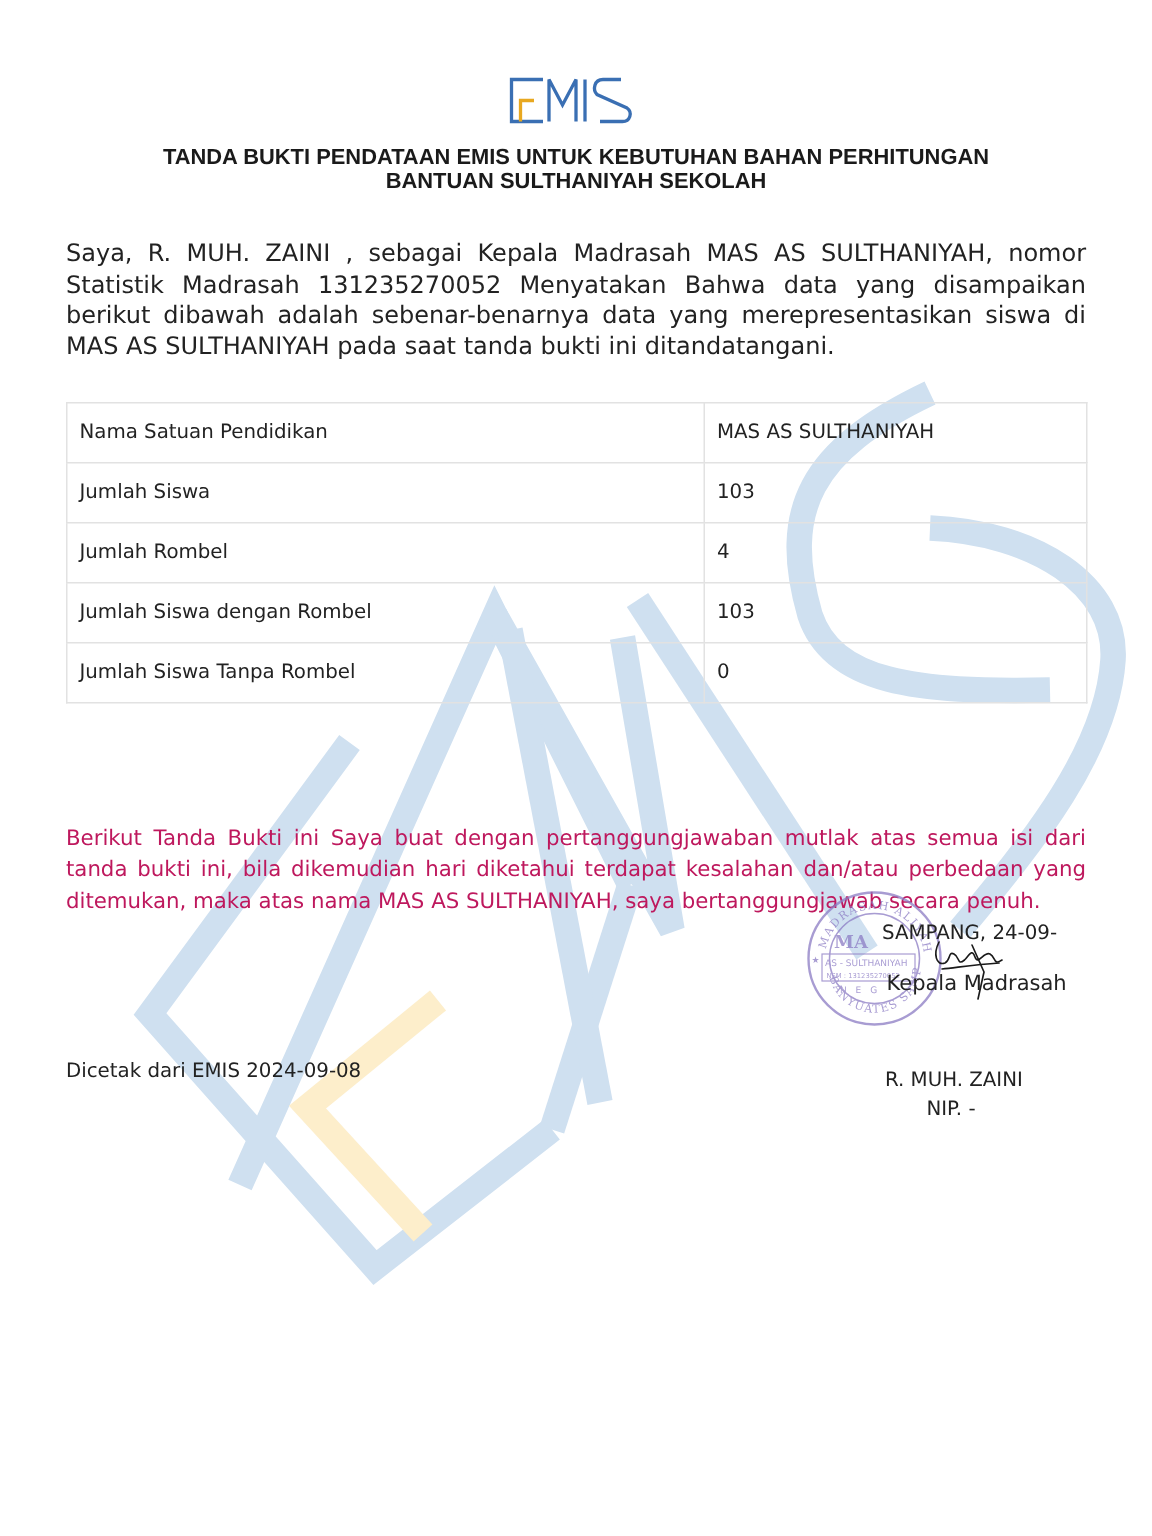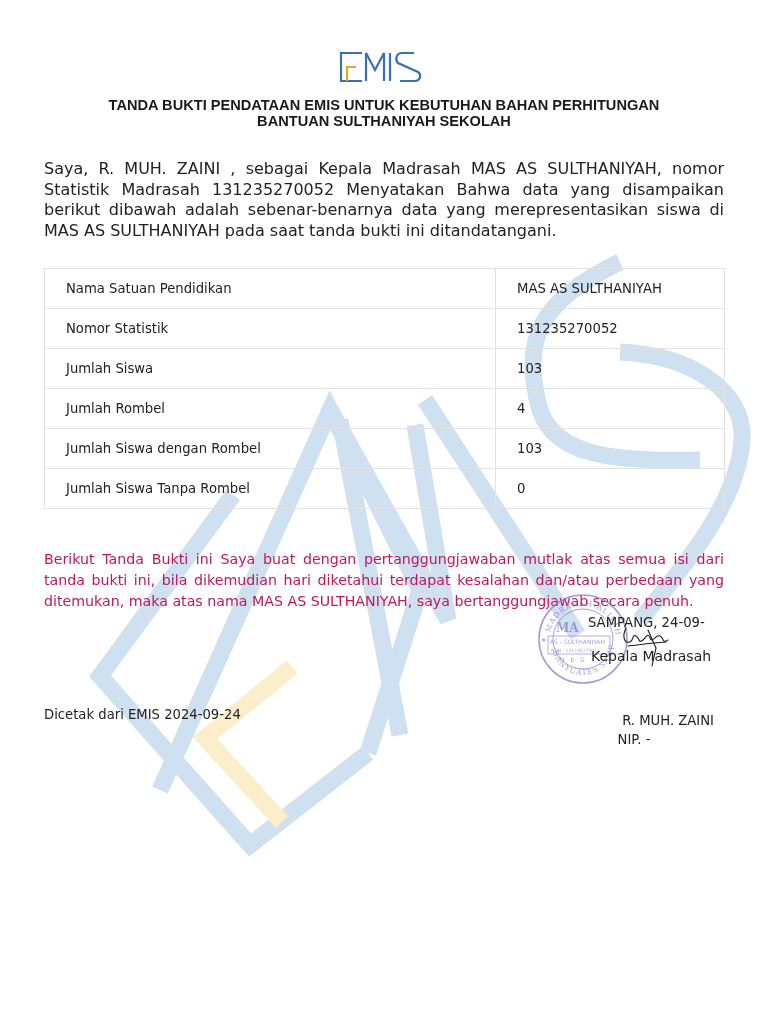--- a/index.html
+++ b/index.html
@@ -22,39 +22,39 @@
     position: absolute; left: 44px; top: 159px; width: 680px;
     font-family: "DejaVu Sans", sans-serif; font-size: 16px; line-height: 20.7px;
     text-align: justify; color: #222;
   }
 
   .data-table {
     position: absolute; left: 44px; top: 268px; width: 681px;
     border-collapse: collapse; font-size: 13.2px; color: #222;
   }
   .data-table td {
-    border: 1px solid #e2e2e2; height: 39px; padding: 0 21px; vertical-align: middle;
+    border: 1px solid #e2e2e2; height: 39px; padding: 0 8px; vertical-align: middle;
     background: transparent;
   }
   .data-table td.label-cell { width: 408px; }
 
   .closing {
     position: absolute; left: 44px; top: 524px; width: 680px;
     font-size: 14.2px; line-height: 21px; text-align: justify; color: #be185d; margin-top: 25px;
   }
 
   .stamp { position: absolute; left: 536px; top: 592px; width: 94px; height: 94px; }
   .signature { position: absolute; left: 618px; top: 622px; width: 56px; height: 46px; }
 
   .sign-place { position: absolute; left: 588px; top: 615px; font-size: 13.2px; color: #222; white-space: nowrap; }
   .sign-role { position: absolute; left: 591px; top: 648px; font-size: 14px; color: #222; white-space: nowrap; }
 
   .printed { position: absolute; left: 44px; top: 707px; font-size: 13.2px; line-height: 15px; color: #222; width: 240px; }
 
-  .signer-name { position: absolute; left: 590px; top: 713px; width: 124px; text-align: right; font-size: 13.2px; color: #222; }
+  .signer-name { position: absolute; left: 590px; top: 713px; width: 124px; text-align: left; font-size: 13.2px; color: #222; }
   .signer-nip { position: absolute; left: 572px; top: 732px; width: 124px; text-align: center; font-size: 13.2px; color: #222; }
 </style>
 </head>
 <body>
 
 <svg class="watermark" viewBox="0 0 768 1024" xmlns="http://www.w3.org/2000/svg">
   <g fill="none" stroke="#cfe0f0" stroke-width="17" stroke-linecap="butt" stroke-linejoin="miter">
 
     <polyline points="233,495 100,676 250,845 368,753"></polyline>
 
@@ -93,24 +93,20 @@
     <div>BANTUAN SULTHANIYAH SEKOLAH</div>
   </div>
 
   <div class="intro">Saya, R. MUH. ZAINI , sebagai Kepala Madrasah MAS AS SULTHANIYAH, nomor Statistik Madrasah 131235270052 Menyatakan Bahwa data yang disampaikan berikut dibawah adalah sebenar-benarnya data yang merepresentasikan siswa di MAS AS SULTHANIYAH  pada  saat tanda bukti ini ditandatangani.</div>
 
   <table class="data-table">
     <tbody>
       <tr>
         <td class="label-cell">Nama Satuan Pendidikan</td>
         <td>MAS AS SULTHANIYAH</td>
-      </tr>
-      <tr>
-        <td class="label-cell">Nomor Statistik</td>
-        <td>131235270052</td>
       </tr>
       <tr>
         <td class="label-cell">Jumlah Siswa</td>
         <td>103</td>
       </tr>
       <tr>
         <td class="label-cell">Jumlah Rombel</td>
         <td>4</td>
       </tr>
       <tr>
@@ -154,19 +150,19 @@
       <path d="M 8 6 C 4 14 6 22 12 20 C 16 18 14 12 18 14 C 22 16 20 22 25 18 C 28 15 30 10 32 16 C 34 22 38 12 42 14 C 46 16 44 22 50 18"></path>
       <path d="M 30 8 L 38 26 L 34 44"></path>
       <path d="M 10 24 C 20 23 32 21 48 20"></path>
     </g>
   </svg>
 
   <div class="sign-place">SAMPANG, 24-09-</div>
   <div class="sign-role">Kepala Madrasah</div>
 
   <div class="printed">
-    <div>Dicetak dari EMIS 2024-09-24</div>
+    <div>Dicetak dari EMIS 2024-09-08</div>
   </div>
 
   <div class="signer-name">R. MUH. ZAINI</div>
   <div class="signer-nip">NIP. -</div>
 
 </div>
 
 </body></html>

